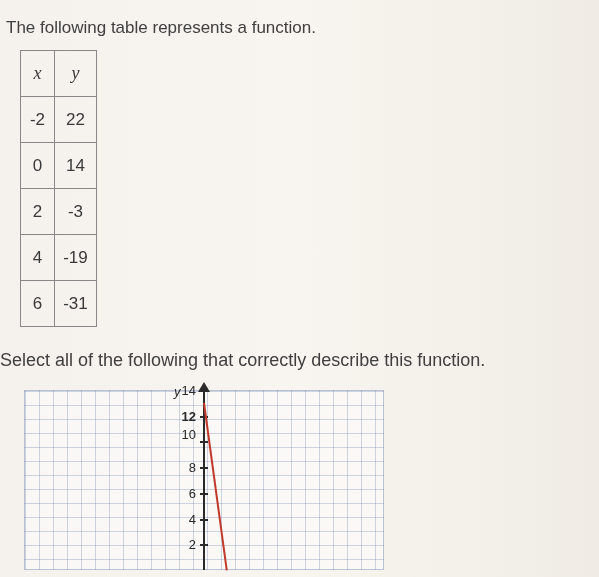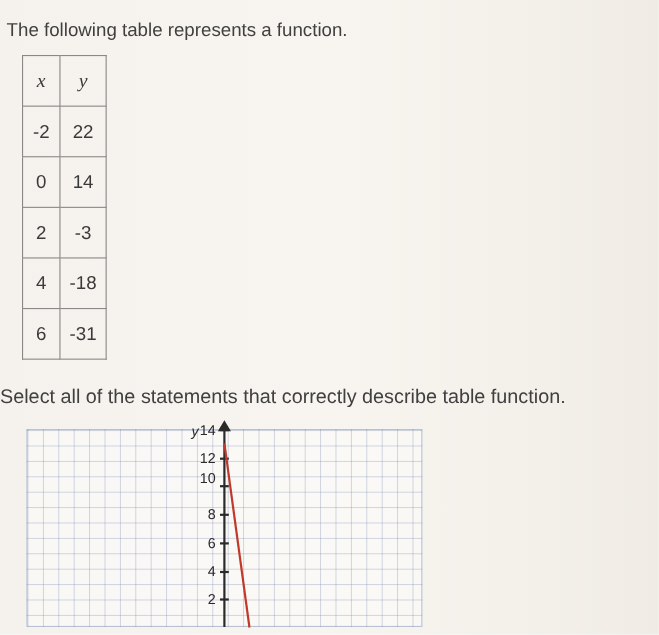--- a/index.html
+++ b/index.html
@@ -126,42 +126,42 @@
   <tr>
     <td class="col-x">0</td>
     <td class="col-y">14</td>
   </tr>
   <tr>
     <td class="col-x">2</td>
     <td class="col-y">-3</td>
   </tr>
   <tr>
     <td class="col-x">4</td>
-    <td class="col-y">-18</td>
+    <td class="col-y">-19</td>
   </tr>
   <tr>
     <td class="col-x">6</td>
     <td class="col-y">-31</td>
   </tr>
 </tbody>
   </table>
 
-<div class="prompt2">Select all of the statements that correctly describe table function.</div>
+<div class="prompt2">Select all of the following that correctly describe this function.</div>
 
 <div class="chart-area">
   <div class="grid-bg"></div>
   <div class="y-axis"></div>
   <div class="arrowhead"></div>
   <div class="axis-title">y</div>
 
   <div id="ticks-container">
       <div class="y-tick" style="top: 0px;"></div>
       <div class="y-label" style="top: -7px; left: 150px;">14</div>
       <div class="y-tick" style="top: 25.7143px;"></div>
-      <div class="y-label" style="top: 18.7143px; left: 150px;">12</div>
+      <div class="y-label" style="top: 18.7143px; left: 150px; font-weight: bold;">12</div>
       <div class="y-tick" style="top: 51.4286px;"></div>
       <div class="y-label" style="top: 37px; left: 150px;">10</div>
       <div class="y-tick" style="top: 77.1429px;"></div>
       <div class="y-label" style="top: 70.1429px; left: 150px;">8</div>
       <div class="y-tick" style="top: 102.857px;"></div>
       <div class="y-label" style="top: 95.8571px; left: 150px;">6</div>
       <div class="y-tick" style="top: 128.571px;"></div>
       <div class="y-label" style="top: 121.571px; left: 150px;">4</div>
       <div class="y-tick" style="top: 154.286px;"></div>
       <div class="y-label" style="top: 147.286px; left: 150px;">2</div>

